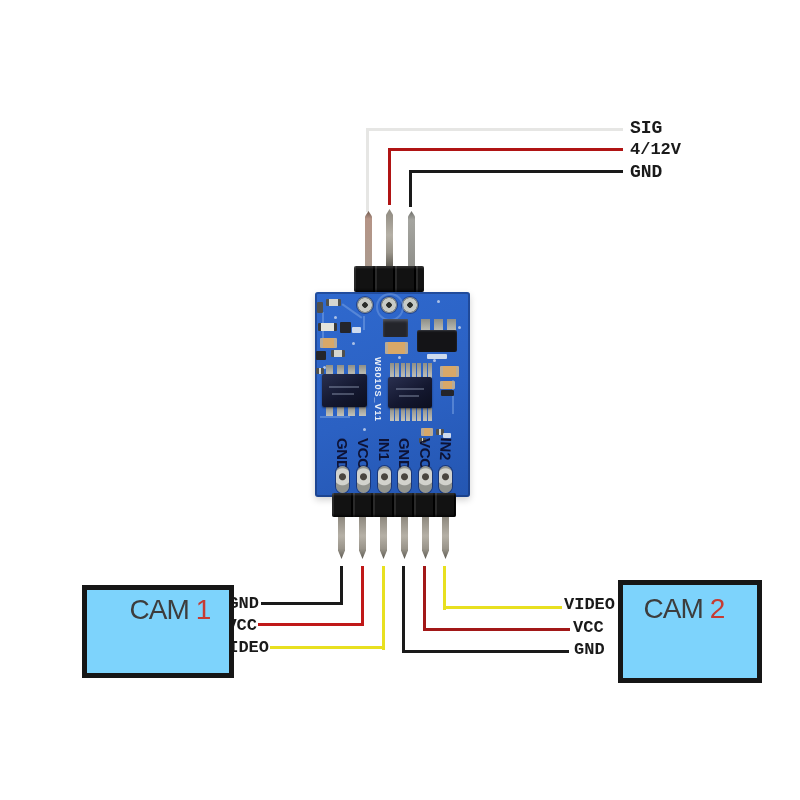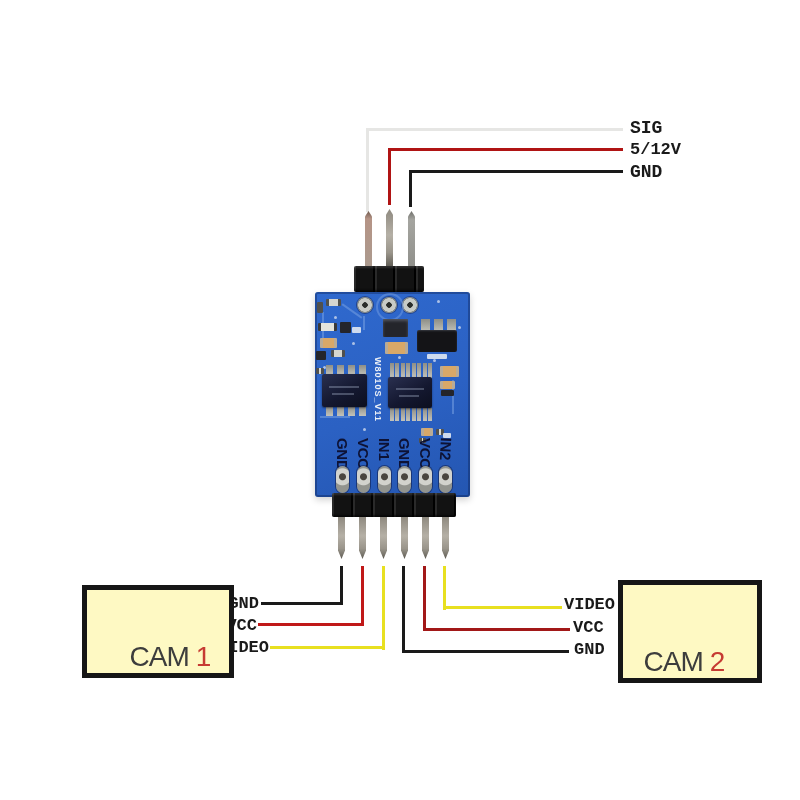--- a/index.html
+++ b/index.html
@@ -35,39 +35,39 @@
   .pad{position:absolute;width:13px;height:27px;border-radius:7px;
        background:radial-gradient(circle at 50% 40%,#4a463f 0 3px,#d2d3cd 4px 8px,#92948e 9px);
        box-shadow:0 0 0 1px rgba(15,25,70,.55);}
   .header{position:absolute;border-radius:2px;
           background:repeating-linear-gradient(90deg,#2a2a2a 0 2px,#121212 2px 18.6px,#000 18.6px 20.6px);
           box-shadow:inset 0 2px 2px rgba(255,255,255,.12), inset 0 -2px 2px rgba(0,0,0,.6);}
   .hpin{position:absolute;width:7px;
         background:linear-gradient(to bottom,#8f8a80 0%,#b5b0a6 45%,#9a958b 75%,#5f5c54 100%);}
   .hpin.up{clip-path:polygon(50% 0,100% 10%,100% 100%,0 100%,0 10%);}
   .hpin.down{clip-path:polygon(0 0,100% 0,100% 80%,50% 100%,0 80%);}
-  .cambox{position:absolute;border:5px solid #161616;background:#fef9c3;
-          display:flex;align-items:flex-end;justify-content:center;}
+  .cambox{position:absolute;border:5px solid #161616;background:#7dd3fc;
+          display:flex;align-items:flex-start;justify-content:center;}
   .camtext{font-size:28px;font-weight:normal;color:#3d3d3d;letter-spacing:-1px;white-space:nowrap;}
   .camnum{margin-left:7px;}
 </style>
 </head>
 <body>
 
 <div id="canvas">
 
   <div class="wire" style="left: 366px; top: 128px; width: 3px; height: 84px; background: rgb(230, 230, 228);"></div>
   <div class="wire" style="left: 366px; top: 128px; width: 257px; height: 3px; background: rgb(230, 230, 228);"></div>
   <div class="wire" style="left: 388px; top: 148px; width: 3px; height: 57px; background: rgb(176, 20, 20);"></div>
   <div class="wire" style="left: 388px; top: 148px; width: 235px; height: 3px; background: rgb(176, 20, 20);"></div>
   <div class="wire" style="left: 409px; top: 170px; width: 3px; height: 37px; background: rgb(26, 26, 26);"></div>
   <div class="wire" style="left: 409px; top: 170px; width: 214px; height: 3px; background: rgb(26, 26, 26);"></div>
 
   <div class="wlabel" style="left:630px;top:119px;font-size:18px;">SIG</div>
-  <div class="wlabel" style="left:630px;top:141px;">5/12V</div>
+  <div class="wlabel" style="left:630px;top:141px;">4/12V</div>
   <div class="wlabel" style="left:630px;top:163px;font-size:18px;">GND</div>
 
   <div class="hpin up" style="left:365px;top:211px;height:56px;background:linear-gradient(to bottom,#6f5a4e 0%,#b59486 14%,#ab9a8e 100%);"></div>
   <div class="hpin up" style="left:386px;top:209px;height:58px;"></div>
   <div class="hpin up" style="left:408px;top:211px;height:56px;background:linear-gradient(to bottom,#6f6f6a 0%,#a5a5a0 16%,#90908b 100%);"></div>
   <div class="header" style="left:354px;top:266px;width:70px;height:26px;"></div>
 
   <div id="pcb">
 
     <div class="ring" style="left:42px;top:5px;"></div>

